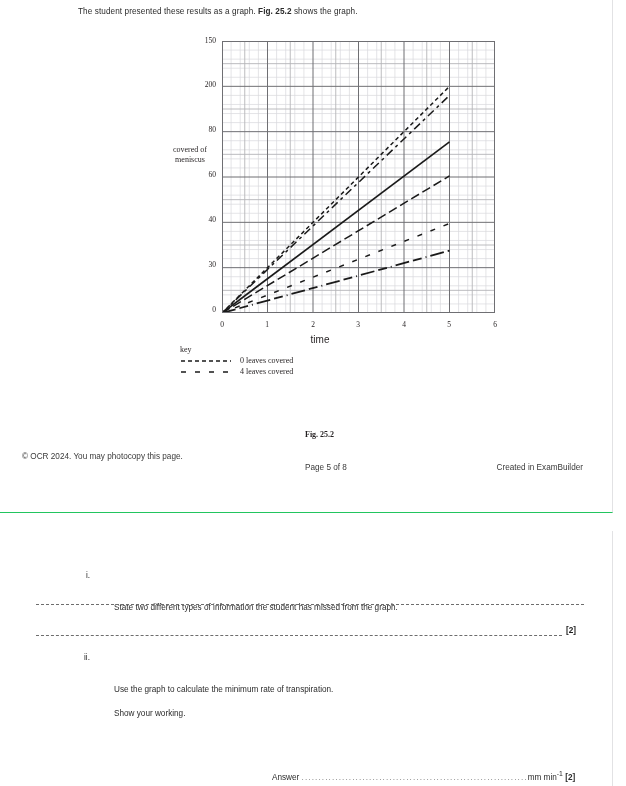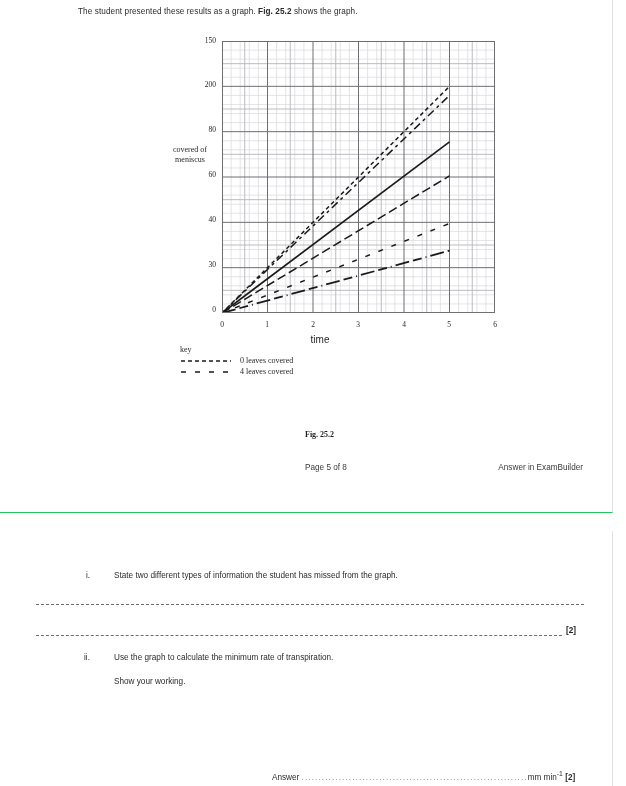--- a/index.html
+++ b/index.html
@@ -119,21 +119,21 @@
     left:0;top:448px;
     width:613px;height:40px;
     font-size:8.2px;
     color:#3a3a3a;
   }
   .f-left{position:absolute;left:22px;top:2px;width:215px;line-height:13px;}
   .f-mid{position:absolute;left:305px;top:15px;}
   .f-right{position:absolute;right:30px;top:15px;}
 
   
-  .q-row{position:absolute;font-size:8.2px;color:#2b2b2b;}
+  .q-row{position:absolute;font-size:8.2px;color:#2b2b2b;margin-top:32px;}
   .q-num{position:absolute;font-size:8.2px;color:#2b2b2b;}
   .dotline{
     position:absolute;
     height:1px;
     border-top:1px dashed #6d6d6d;
   }
   .marks{
     position:absolute;
     font-size:8.2px;
     font-weight:bold;
@@ -298,22 +298,23 @@
             </div>
             <div class="key-text">4 leaves covered</div>
           </div>
         </div>
     </div>
 
     <div class="figcaption">Fig. 25.2</div>
   </div>
 
   <div class="footer">
+    <div class="f-left">© OCR 2024. You may photocopy this page.</div>
     <div class="f-mid">Page 5 of 8</div>
-    <div class="f-right">Answer in ExamBuilder</div>
+    <div class="f-right">Created in ExamBuilder</div>
   </div>
 </div>
 
 <div class="page" id="page-2">
 
   <div class="q-num" style="left:86px;top:40px;">i.</div>
   <div class="q-row" style="left:114px;top:40px;">State two different types of information the student has missed from the graph.</div>
 
   <div class="dotline" style="left:36px;top:73px;width:548px;"></div>
   <div class="dotline" style="left:36px;top:104px;width:526px;"></div>

